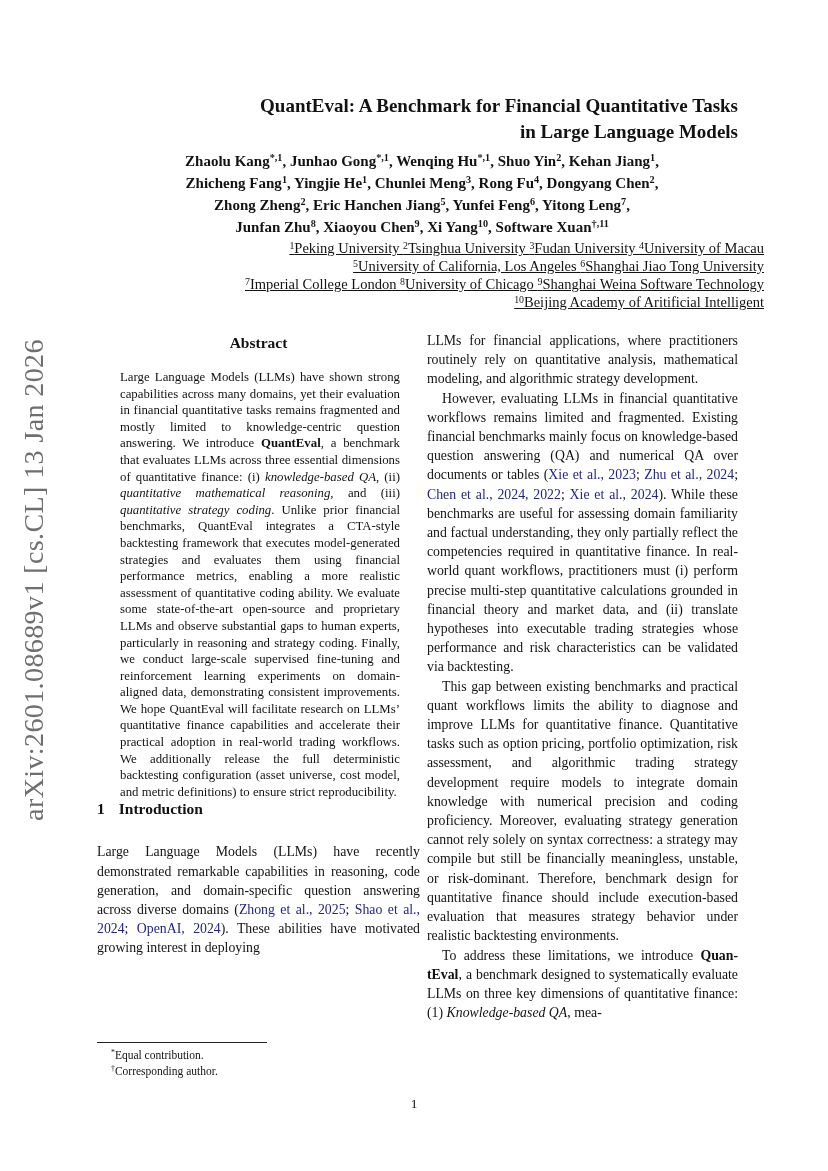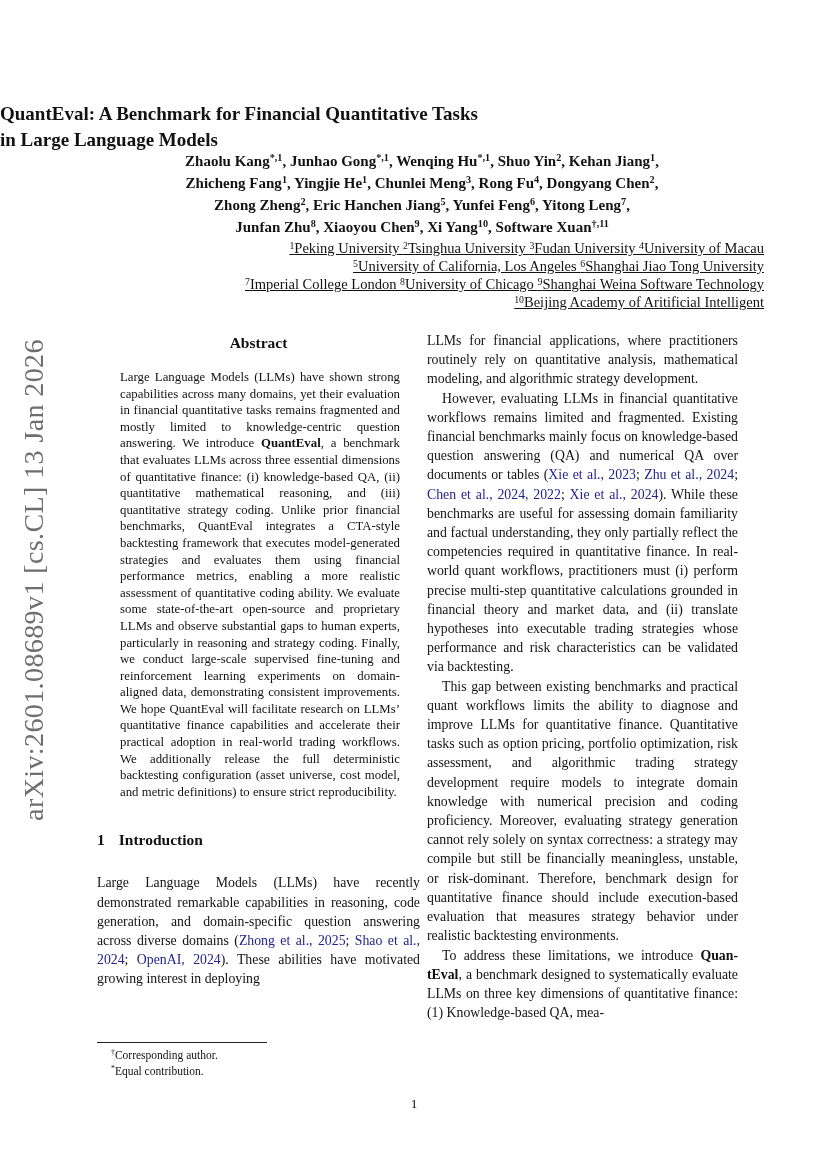--- a/index.html
+++ b/index.html
@@ -30,21 +30,21 @@
     text-align: center;
     font-size: 28px;
     letter-spacing: 0.4px;
     color: var(--watermark-color);
     white-space: nowrap;
   }
 
   
   .title-block {
     position: absolute; top: 93px; left: 0;
-    width: 738px; text-align: left; margin-top: 8px;
+    width: 738px; text-align: right;
   }
   .title-line {
     font-size: 19px; font-weight: bold; line-height: 26px;
   }
   .authors-block {
     position: absolute; top: 150px; left: 72px;
     width: 700px; text-align: center;
     font-size: 15px; line-height: 22px;
   }
   .affiliations-block {
@@ -69,21 +69,20 @@
     text-align: center; font-weight: bold;
     font-size: 15.5px; margin: 4px 0 17px 0;
   }
   .abstract-body {
     margin: 0 20px 0 23px;
     font-size: 12.8px; line-height: 16.6px;
     text-align: justify;
   }
 
   .section-heading {
-    margin-top: 31px;
     font-size: 15.5px; font-weight: bold;
   }
   .section-heading .sec-num { margin-right: 14px; }
 
   .body-par {
     font-size: 13.8px; line-height: 19.2px;
     text-align: justify;
     margin: 0;
   }
   .left-column .body-par { margin-top: 24px; }
@@ -104,21 +103,21 @@
 
   
   .page-number {
     position: absolute; top: 1096px; left: 0;
     width: 828px; text-align: center;
     font-size: 13.5px;
   }
 
   
   .s-b { font-weight: bold; }
-  .s-i { }
+  .s-i { font-style: italic; }
   .s-sup { font-size: 68%; position: relative; top: -0.45em; line-height: 0; }
   .s-cite { color: var(--cite-color); }
 </style>
 </head>
 <body>
 
 <div class="watermark">arXiv:2601.08689v1  [cs.CL]  13 Jan 2026</div>
 
 <div class="title-block">
   <div class="title-line">QuantEval: A Benchmark for Financial Quantitative Tasks</div>
@@ -151,17 +150,17 @@
 
 <div class="right-column">
   <p class="body-par"><span>LLMs for financial applications, where practitioners routinely rely on quantitative analysis, mathematical modeling, and algorithmic strategy development.</span></p>
   <p class="body-par indent"><span>However, evaluating LLMs in financial quantitative workflows remains limited and fragmented. Existing financial benchmarks mainly focus on knowledge-based question answering (QA) and numerical QA over documents or tables (</span><span class="s-cite">Xie et al., 2023</span><span>; </span><span class="s-cite">Zhu et al., 2024</span><span>; </span><span class="s-cite">Chen et al., 2024, 2022</span><span>; </span><span class="s-cite">Xie et al., 2024</span><span>).  While these benchmarks are useful for assessing domain familiarity and factual understanding, they only partially reflect the competencies required in quantitative finance. In real-world quant workflows, practitioners must (i) perform precise multi-step quantitative calculations grounded in financial theory and market data, and (ii) translate hypotheses into executable trading strategies whose performance and risk characteristics can be validated via backtesting.</span></p>
   <p class="body-par indent"><span>This gap between existing benchmarks and practical quant workflows limits the ability to diagnose and improve LLMs for quantitative finance. Quantitative tasks such as option pricing, portfolio optimization, risk assessment, and algorithmic trading strategy development require models to integrate domain knowledge with numerical precision and coding proficiency. Moreover, evaluating strategy generation cannot rely solely on syntax correctness: a strategy may compile but still be financially meaningless, unstable, or risk-dominant.  Therefore, benchmark design for quantitative finance should include execution-based evaluation that measures strategy behavior under realistic backtesting environments.</span></p>
   <p class="body-par indent"><span>To address these limitations, we introduce </span><span class="s-b">Quan-tEval</span><span>, a benchmark designed to systematically evaluate LLMs on three key dimensions of quantitative finance: (1) </span><span class="s-i">Knowledge-based QA</span><span>, mea-</span></p>
 </div>
 
 <div class="footnote-block">
   <div class="footnote-rule"></div>
+  <div class="footnote"><span class="s-sup">*</span><span>Equal contribution.</span></div>
   <div class="footnote"><span class="s-sup">†</span><span>Corresponding author.</span></div>
-  <div class="footnote"><span class="s-sup">*</span><span>Equal contribution.</span></div>
 </div>
 
 <div class="page-number">1</div>
 
 </body></html>

